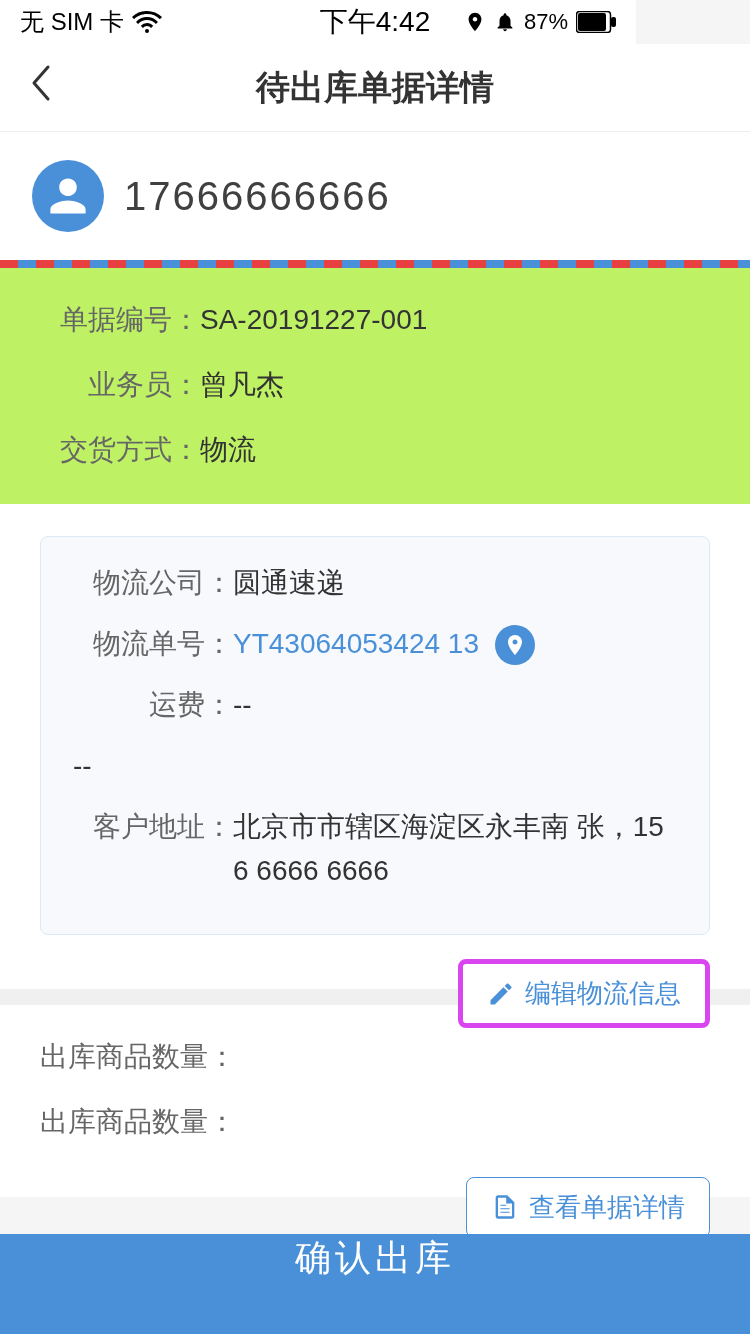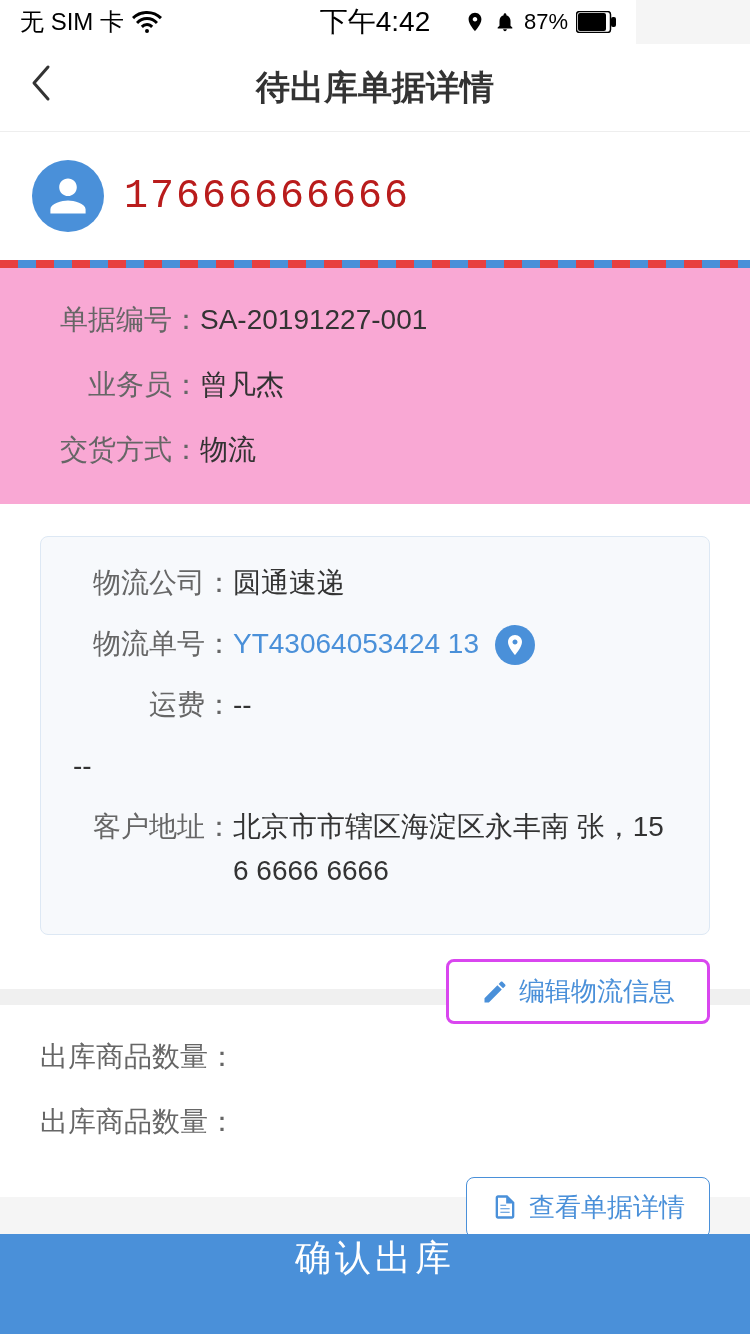--- a/index.html
+++ b/index.html
@@ -99,23 +99,22 @@
       flex-shrink: 0;
     }
     .user-avatar svg {
       width: 44px;
       height: 44px;
       fill: #fff;
     }
     .user-phone {
       font-size: 40px;
       font-weight: 500;
-      color: #b91c1c;
+      color: #404040;
       letter-spacing: 2px;
-      font-family: Liberation Mono, monospace;
     }
     .info-row {
       display: flex;
       align-items: flex-start;
       margin-bottom: 20px;
       line-height: 1.6;
     }
     .info-row:last-child {
       margin-bottom: 12px;
     }
@@ -154,24 +153,24 @@
     }
     .location-icon svg {
       width: 24px;
       height: 24px;
       fill: #fff;
     }
 
     
     .edit-btn {
       float: right;
-      border: 3px solid #d946ef;
+      border: 5px solid #d946ef;
       color: #4a90d9;
       font-size: 26px;
-      padding: 12px 32px;
+      padding: 12px 24px;
       border-radius: 8px;
       display: flex;
       align-items: center;
       gap: 10px;
       background: #fff;
       cursor: pointer;
     }
     .edit-btn svg {
       width: 28px;
       height: 28px;
@@ -237,21 +236,21 @@
       border: 1px solid #dde8f4;
       border-radius: 8px;
       padding: 24px 32px;
       margin: 12px 0;
     }
     .logistics-box .info-row {
       margin-bottom: 16px;
     }
 
     .top-section {
-      background: #f9a8d4;
+      background: #bef264;
       padding: 30px 40px 20px 40px;
     }
     .mid-section {
       background: #fff;
       padding: 20px 40px 30px 40px;
     }
     .bottom-section {
       background: #fff;
       padding: 30px 40px 20px 40px;
     }

